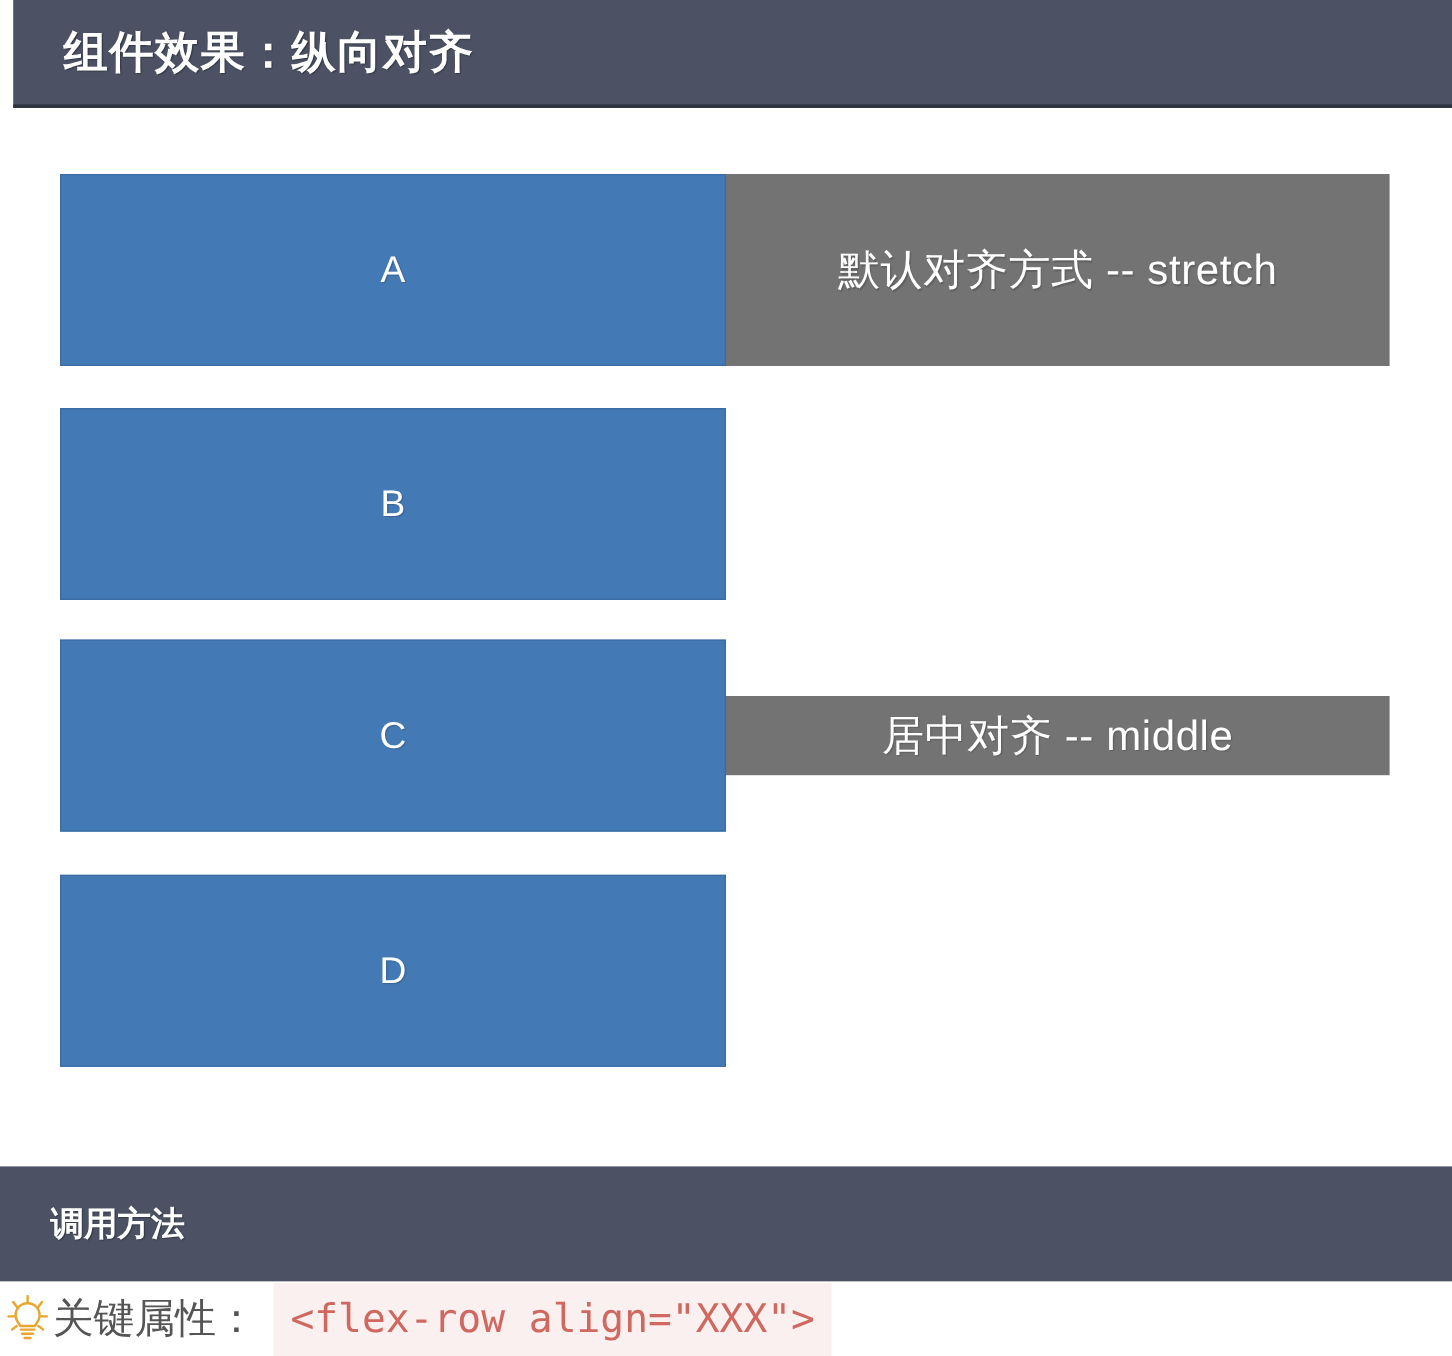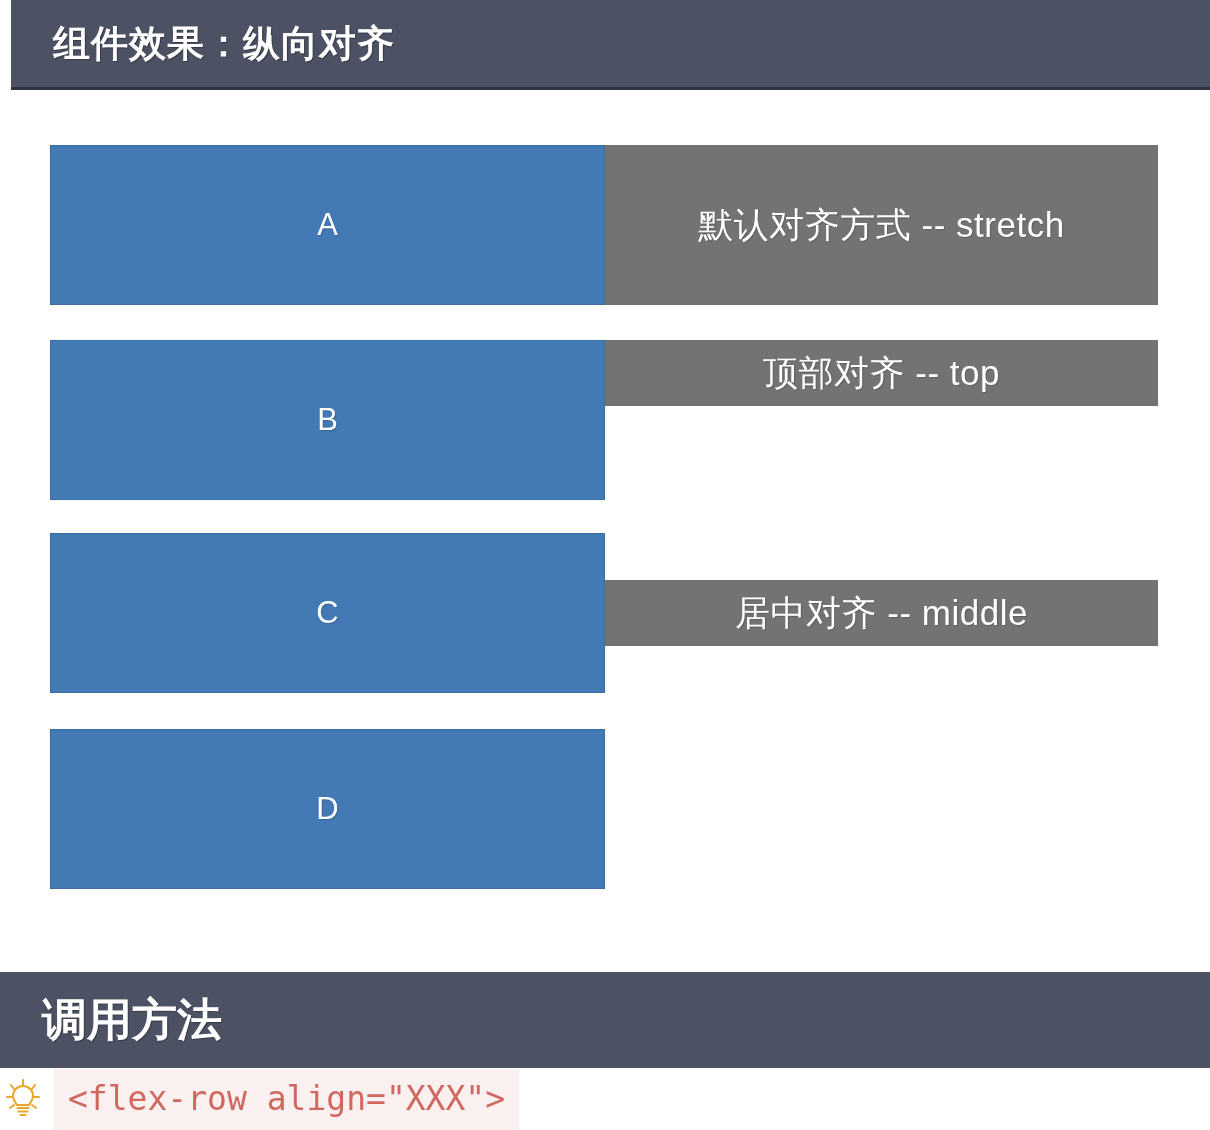--- a/index.html
+++ b/index.html
@@ -107,21 +107,21 @@
     top: 972px;
     width: 1210px;
     height: 96px;
     background: #4c5263;
     box-sizing: border-box;
     display: flex;
     align-items: center;
   }
   .footer-title {
     color: #ffffff;
-    font-size: 45px;
+    font-size: 28px;
     font-weight: bold;
     margin-left: 42px;
     text-shadow: 1px 1px 1px rgba(0,0,0,0.30);
   }
 
   
   .key-row {
     position: absolute;
     left: 0;
     top: 1068px;
@@ -170,21 +170,20 @@
       <div class="box-left">
         <span class="box-letter">A</span>
       </div>
       <div class="box-right">默认对齐方式 -- stretch</div>
     </div>
 
     <div class="flex-row row-b">
       <div class="box-left">
         <span class="box-letter">B</span>
       </div>
-      <div class="box-right">顶部对齐 -- top</div>
     </div>
 
     <div class="flex-row row-c">
       <div class="box-left">
         <span class="box-letter">C</span>
       </div>
       <div class="box-right">居中对齐 -- middle</div>
     </div>
 
     <div class="flex-row row-d">
@@ -210,16 +209,17 @@
         <line x1="4" y1="29" x2="8" y2="26"></line>
         <line x1="30" y1="29" x2="26" y2="26"></line>
       </g>
       <path d="M17 7 C11 7 7 11.5 7 17 C7 21 9.5 23.5 11 26 L23 26 C24.5 23.5 27 21 27 17 C27 11.5 23 7 17 7 Z" fill="none" stroke="#e8a72c" stroke-width="2"></path>
       <g stroke="#e8a72c" stroke-width="2" stroke-linecap="round">
         <line x1="11.5" y1="29" x2="22.5" y2="29"></line>
         <line x1="12.5" y1="32.5" x2="21.5" y2="32.5"></line>
         <line x1="14.5" y1="36" x2="19.5" y2="36"></line>
       </g>
     </svg>
+    <span class="key-label">关键属性：</span>
     <span class="code-chip">&lt;flex-row align="XXX"&gt;</span>
   </div>
 
 </div>
 
 </body></html>

